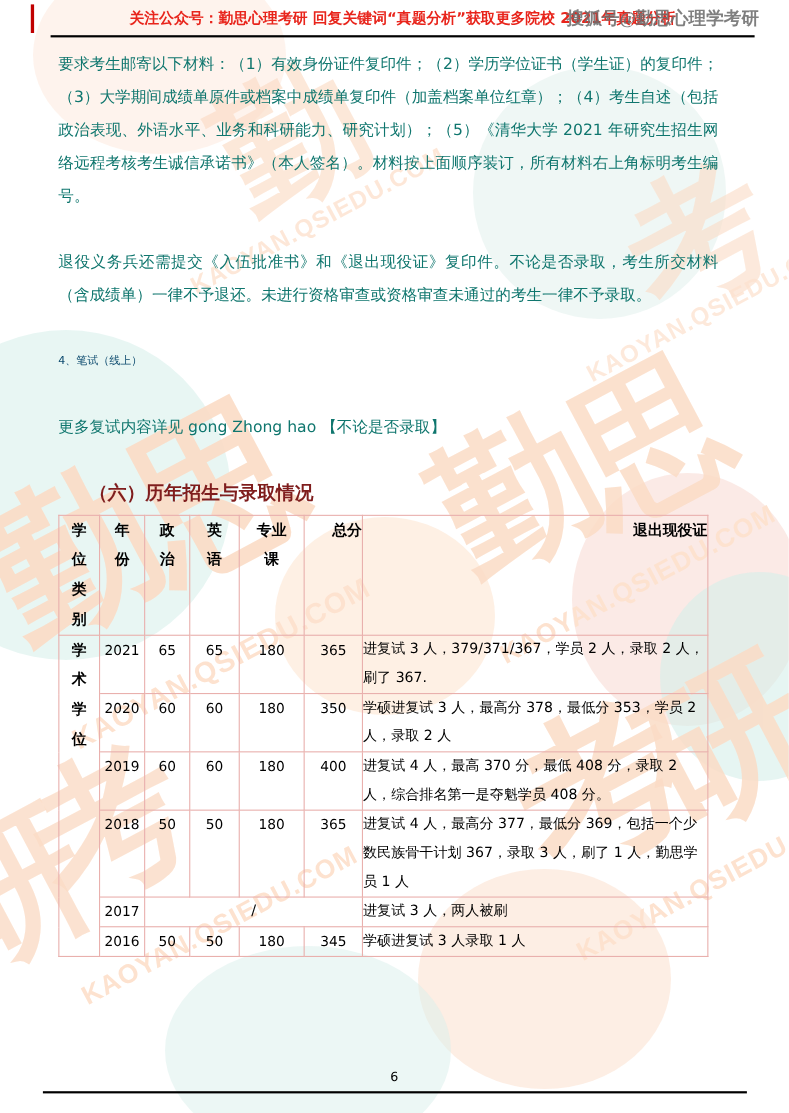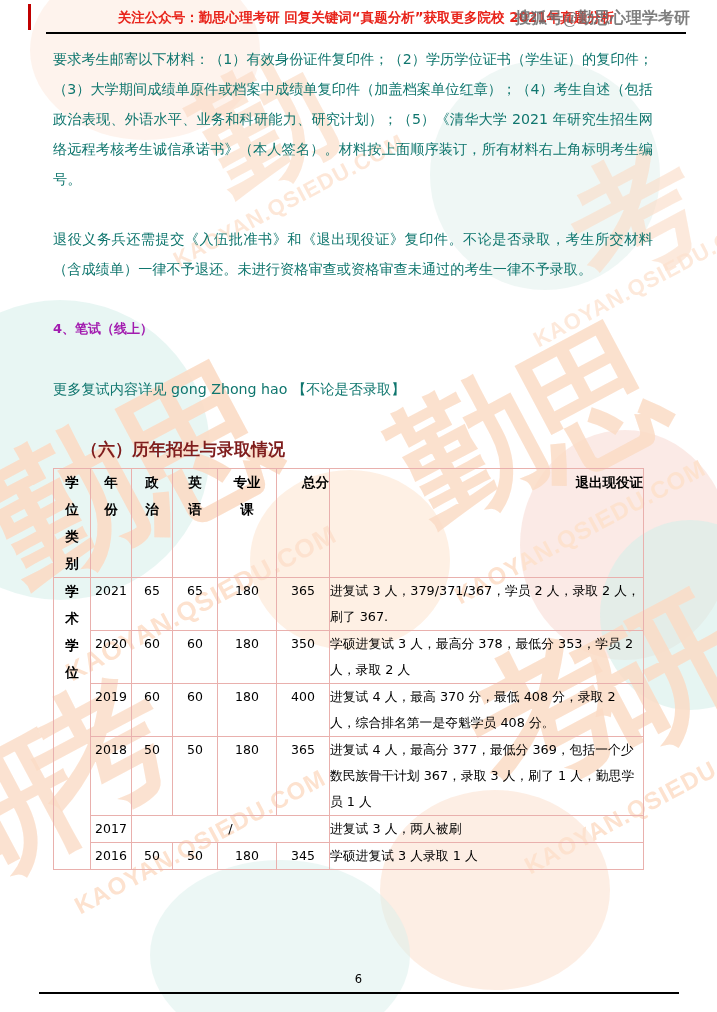--- a/index.html
+++ b/index.html
@@ -117,24 +117,24 @@
     font-size: 14.2px;
     line-height: 30px;
     color: #0f766e;
     text-align: justify;
     font-family: "DejaVu Sans", "Liberation Sans", sans-serif;
   }
   .spacer-sm { height: 30px; }
   .spacer-xs { height: 16px; }
   .head-bold {
     margin: 0;
-    font-size: 13px;
-    font-weight: bold;
+    font-size: 10px;
+    font-weight: normal;
     line-height: 30px;
-    color: #a21caf;
+    color: #0c4a6e;
   }
   .head-indent {
     margin: 0;
     font-size: 17px;
     font-weight: bold;
     line-height: 30px;
     color: #7f1d1d;
     padding-left: 28px;
   }
 

